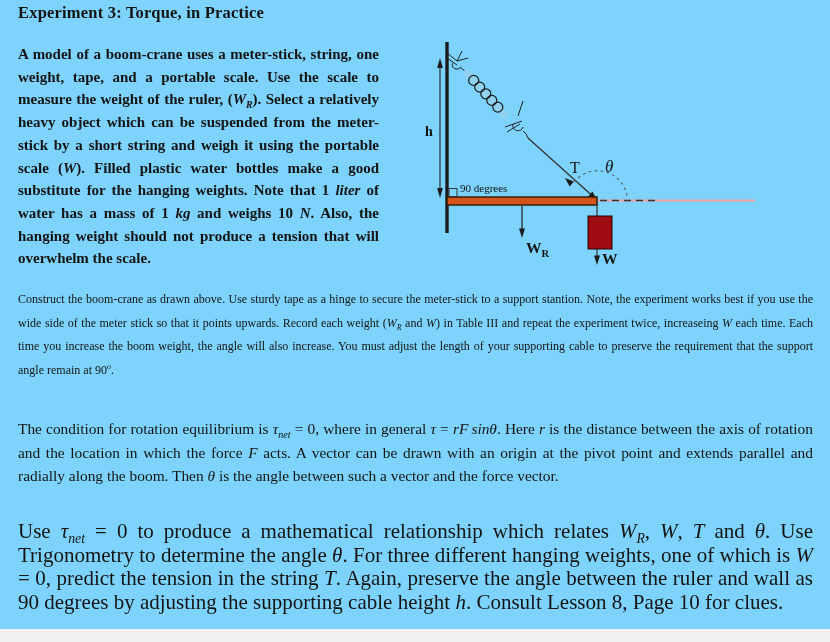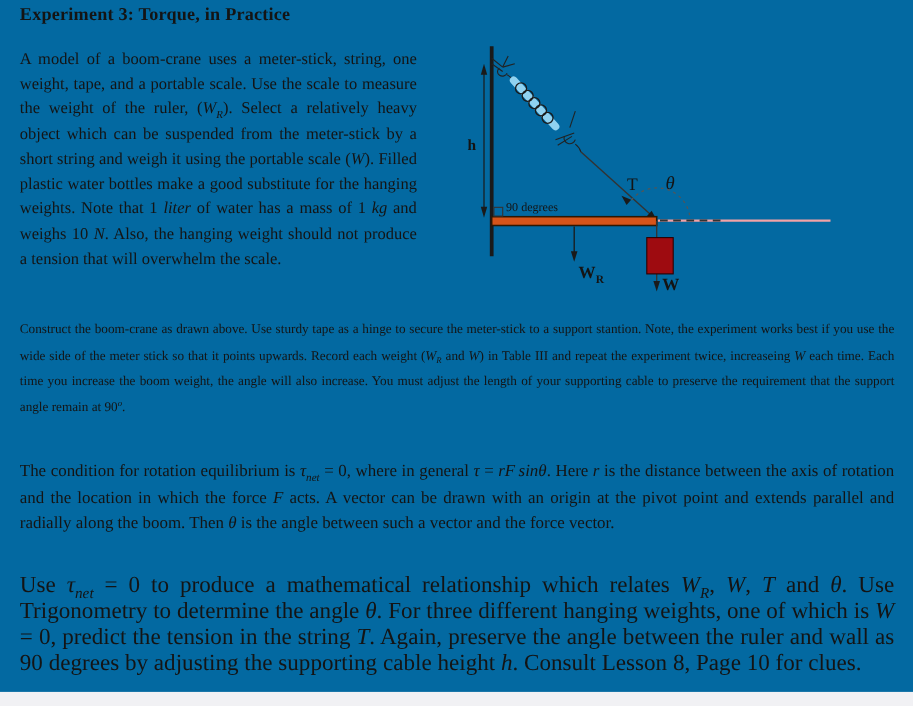--- a/index.html
+++ b/index.html
@@ -1,27 +1,27 @@
 <!DOCTYPE html>
 <html><head>
 <meta charset="utf-8">
 <style>
   html,body { margin:0; padding:0; background:#ffffff; }
   body {
     width:830px; height:642px; position:relative; overflow:hidden;
     font-family:"Liberation Serif","DejaVu Serif",serif; color:#141414;
     -webkit-font-smoothing:antialiased;
   }
-  .page { position:absolute; inset:0; background:#0369a1; }
+  .page { position:absolute; inset:0; background:#7dd3fc; }
   .title {
     position:absolute; left:18px; top:3px; margin:0;
     font-size:16.5px; font-weight:bold; letter-spacing:.2px;
   }
   .para { position:absolute; margin:0; text-align:justify; }
-  .intro { left:18px; top:43px; width:361px; font-size:15px;  line-height:22.7px; }
+  .intro { left:18px; top:43px; width:361px; font-size:15px;  line-height:22.7px;font-weight:bold; }
   .p2    { left:18px; top:288px; width:795px; font-size:12px; line-height:23.7px; }
   .p3    { left:18px; top:417px; width:795px; font-size:15.4px; line-height:23.5px;font-family:Liberation Serif, serif; }
   .p4    { left:18px; top:520px; width:795px; font-size:21px; line-height:23.5px; }
   .footer {
     position:absolute; left:18px; top:607px; width:795px; margin:0;
     text-align:center; font-size:13.8px; letter-spacing:.3px;
   }
   .it { font-style:italic; }
   sub { font-size:66%; line-height:0; }
   sup { font-size:66%; line-height:0; }

